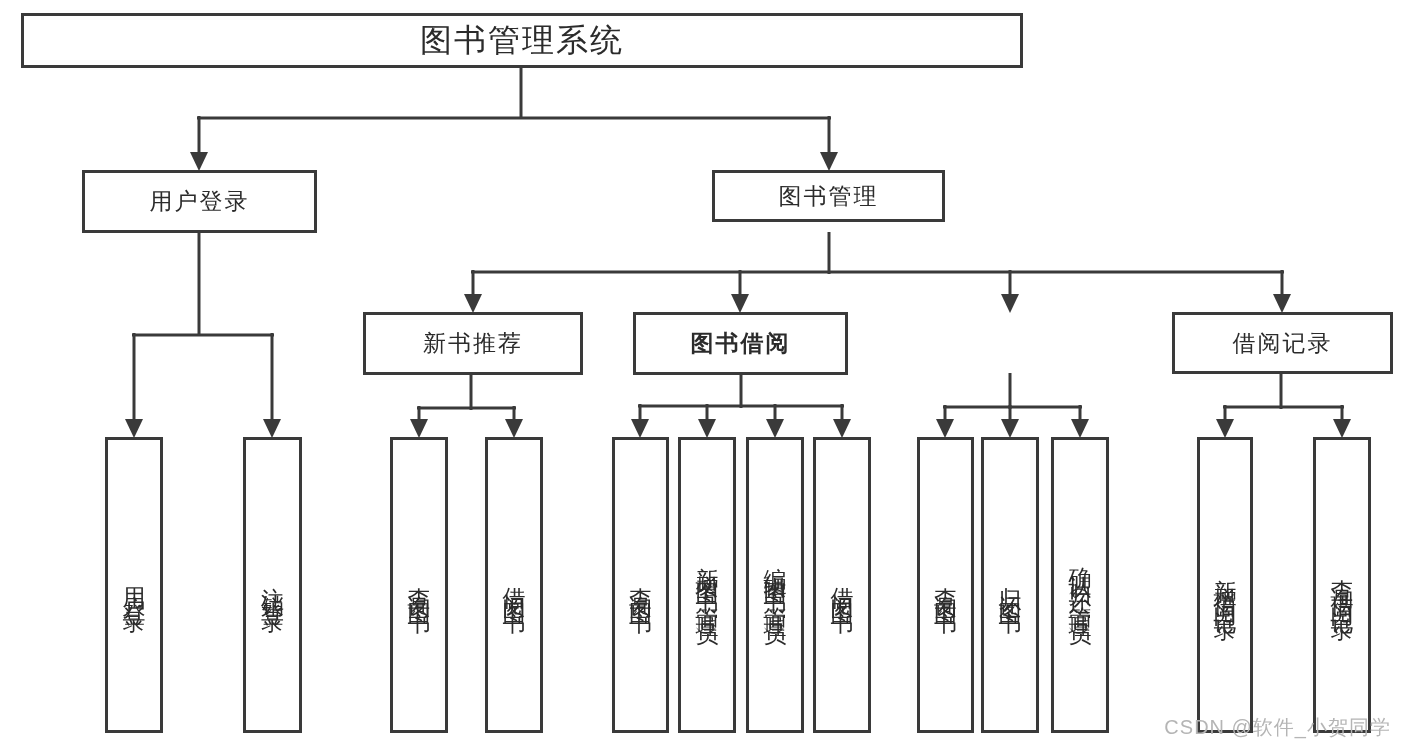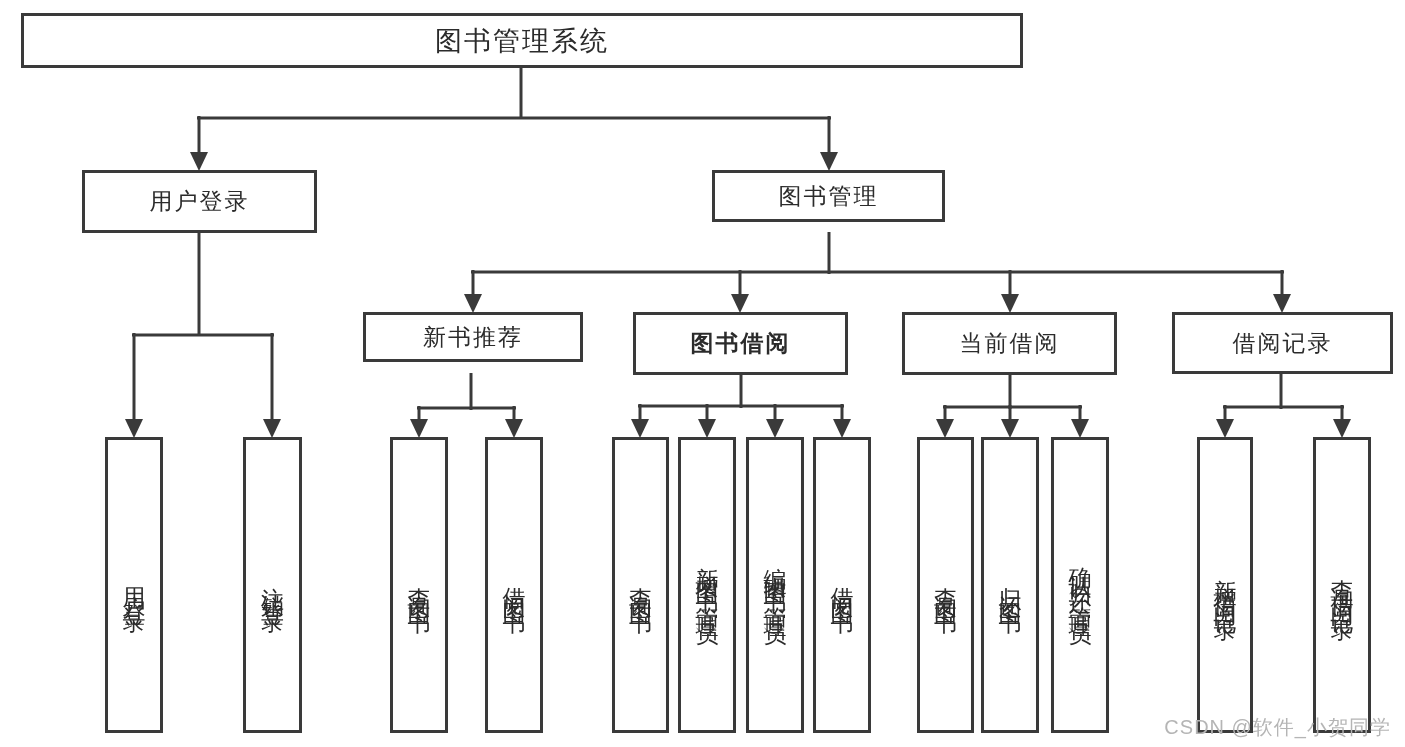--- a/index.html
+++ b/index.html
@@ -16,21 +16,21 @@
   svg.connectors{position:absolute;left:0;top:0;z-index:1;}
   .cl{stroke:var(--line);stroke-width:3;fill:none;}
   .ah{fill:var(--line);stroke:none;}
   .box{
     position:absolute;z-index:2;box-sizing:border-box;
     border:3px solid var(--line);background:var(--background);
     display:flex;align-items:center;justify-content:center;
     color:var(--text);
   }
   .hnode .lbl{font-size:23px;letter-spacing:2px;white-space:nowrap;}
-  .root-box .lbl{font-size:27px;letter-spacing:2px;}
+  .root-box .lbl{font-size:32px;letter-spacing:2px;}
   .leaf .lbl{
     writing-mode:vertical-rl;
     font-size:23px;letter-spacing:8px;line-height:1;
     white-space:nowrap;
   }
   .watermark{
     position:absolute;z-index:3;right:14px;bottom:6px;
     font-size:20px;letter-spacing:1px;color:var(--watermark);margin-top:21px;
   }
 </style>
@@ -119,28 +119,25 @@
     <span class="lbl">图书管理系统</span>
   </div>
 
   <div class="box hnode" style="left:82px;top:170px;width:235px;height:63px;">
     <span class="lbl">用户登录</span>
   </div>
   <div class="box hnode" style="left:712px;top:170px;width:233px;height:52px;">
     <span class="lbl">图书管理</span>
   </div>
 
-  <div class="box hnode" style="left:363px;top:312px;width:220px;height:50px;">
+  <div class="box hnode" style="left:363px;top:312px;width:220px;height:63px;">
     <span class="lbl">新书推荐</span>
   </div>
   <div class="box hnode" style="left:633px;top:312px;width:215px;height:63px;font-weight:bold;">
     <span class="lbl">图书借阅</span>
-  </div>
-  <div class="box hnode" style="left:902px;top:312px;width:215px;height:63px;">
-    <span class="lbl">当前借阅</span>
   </div>
   <div class="box hnode" style="left:1172px;top:312px;width:221px;height:62px;">
     <span class="lbl">借阅记录</span>
   </div>
 
   <div class="box leaf" style="left:105px;top:437px;width:58px;height:296px;">
     <span class="lbl">用户登录</span>
   </div>
   <div class="box leaf" style="left:243px;top:437px;width:59px;height:296px;">
     <span class="lbl">注销登录</span>

